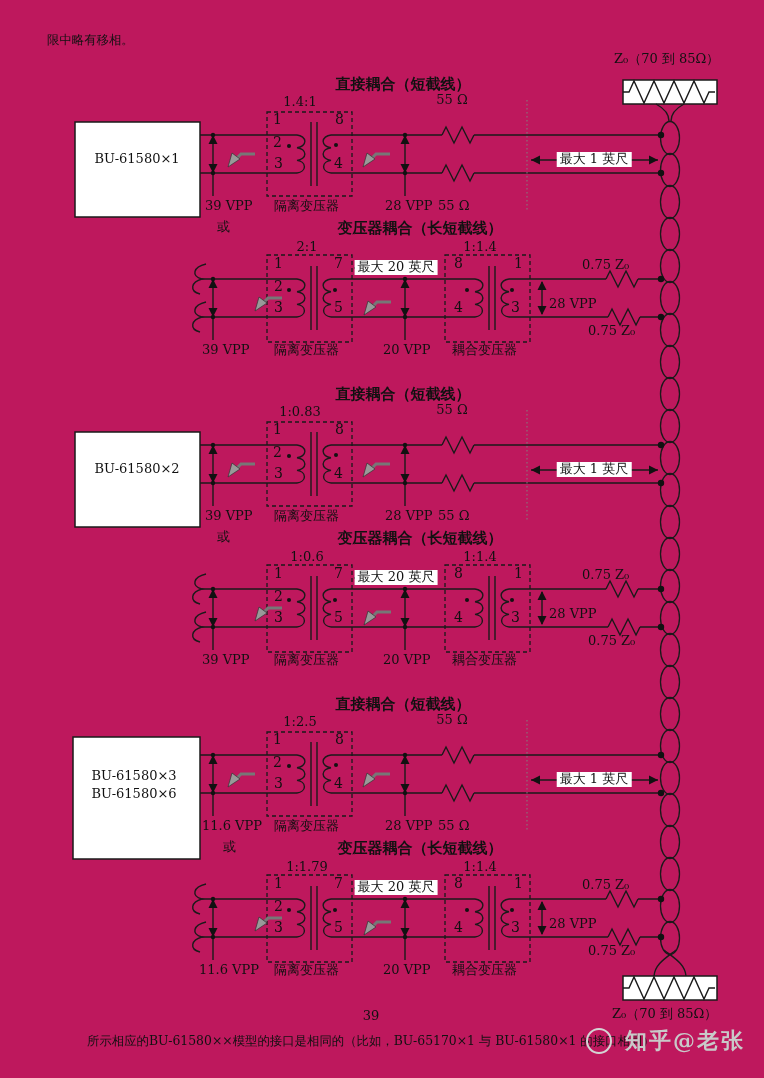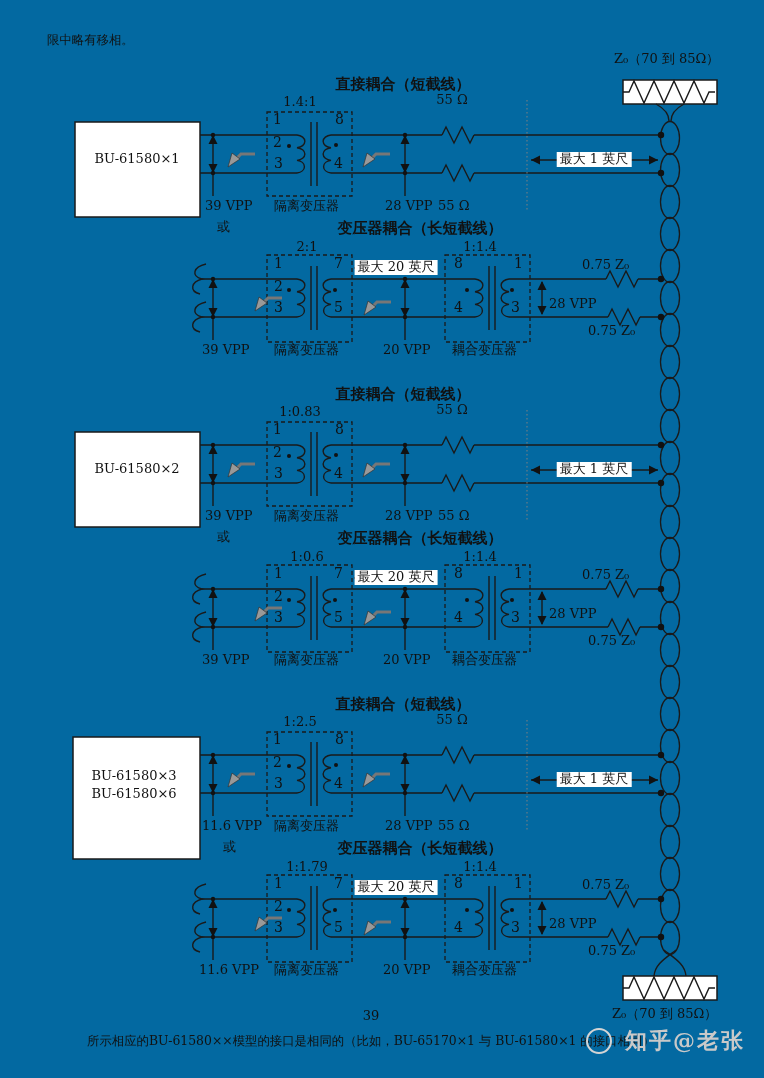--- a/index.html
+++ b/index.html
@@ -1,16 +1,16 @@
 <!DOCTYPE html>
 <html><head>
 <meta charset="utf-8">
 <style>
   html,body{margin:0;padding:0;background:#fff;}
-  #page{position:relative;width:764px;height:1078px;background:#0369a1;overflow:hidden;
+  #page{position:relative;width:764px;height:1078px;background:#be185d;overflow:hidden;
         font-family:"DejaVu Serif",serif;color:#111;}
   svg{position:absolute;left:0;top:0;}
   .w{stroke:#1a1a1a;stroke-width:1.4;fill:none;}
   .dsh{stroke:#1a1a1a;stroke-width:1.3;fill:none;stroke-dasharray:4,3;}
   .dot{stroke:#808080;stroke-width:1;stroke-dasharray:1.5,2.5;}
   .bx{stroke:#1a1a1a;stroke-width:1.5;fill:#fff;}
   .be{stroke:#1a1a1a;stroke-width:1.3;fill:none;}
   .fil{fill:#111;stroke:none;}
   .lb{position:absolute;font-size:13px;line-height:1.15;white-space:nowrap;color:#111;}
   .c{transform:translateX(-50%);}

